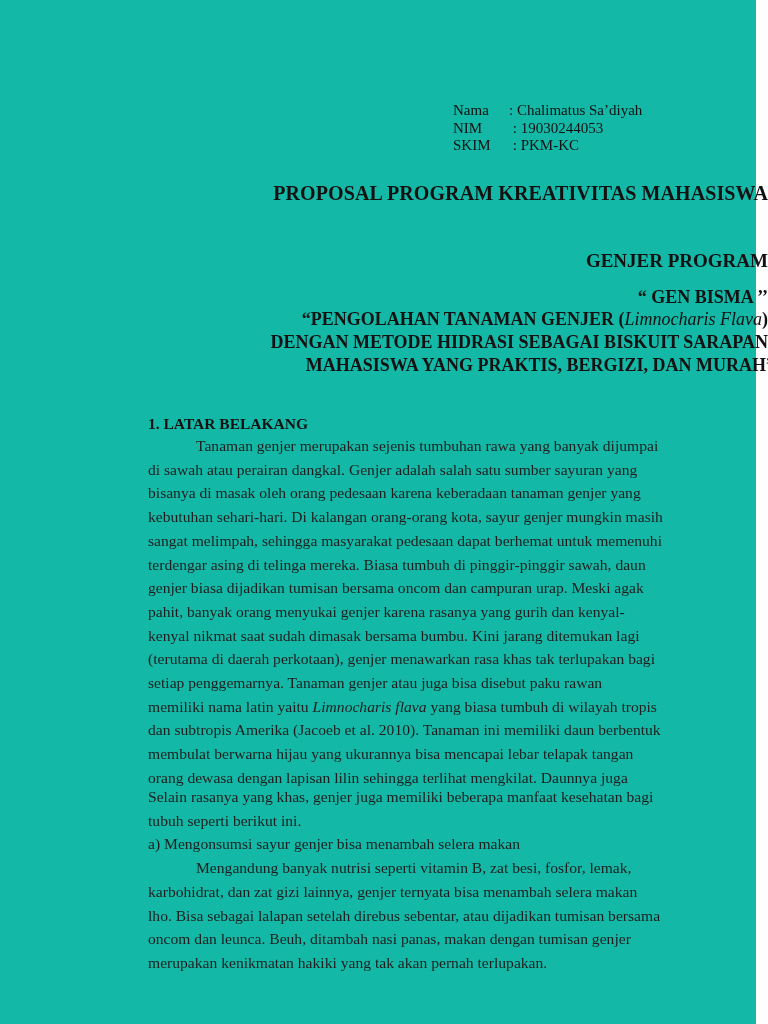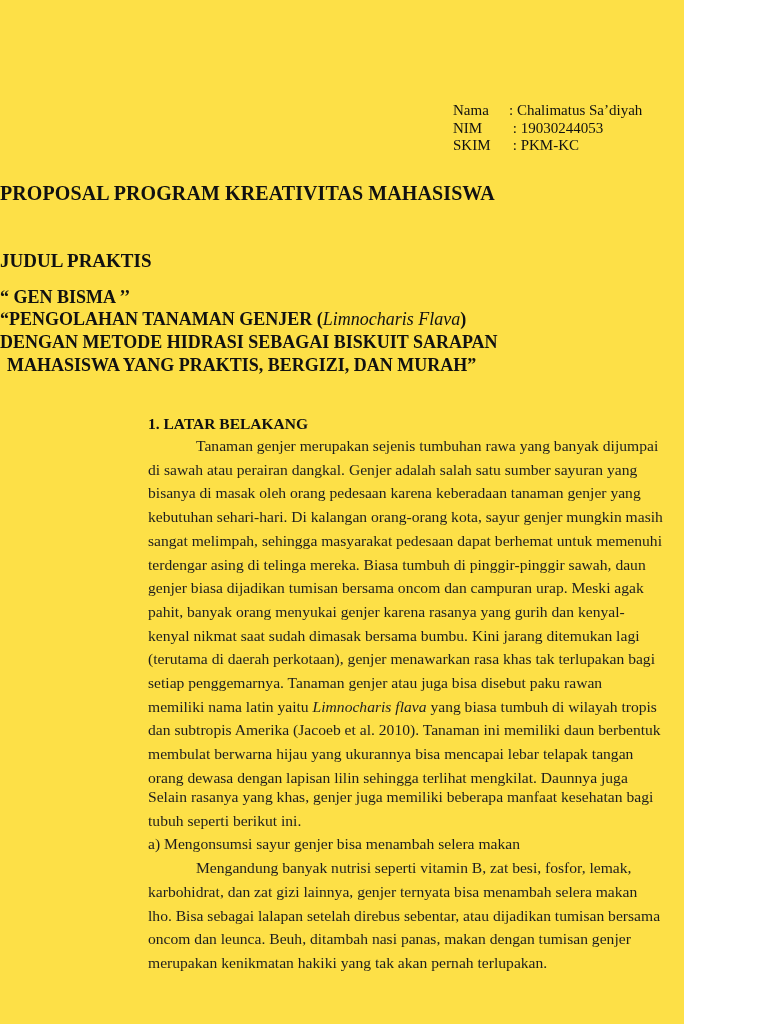--- a/index.html
+++ b/index.html
@@ -1,24 +1,24 @@
 <!DOCTYPE html>
 <html><head>
 <meta charset="utf-8">
 <style>
   html, body { margin: 0; padding: 0; background: #ffffff; }
   body { width: 768px; height: 1024px; position: relative; overflow: hidden;
          font-family: "Liberation Serif", "DejaVu Serif", serif; color: #1a1a1a; }
-  .page { position: absolute; left: 0; top: 0; width: 684px; height: 1024px; background: #fde047; }
+  .page { position: absolute; left: 0; top: 0; width: 756px; height: 1024px; background: #14b8a6; }
 
   .meta { position: absolute; left: 453px; top: 102px; font-size: 15px; line-height: 17.5px; color: #111; }
   .meta-row { display: flex; white-space: pre; }
   .meta-label { width: 56px; }
 
-  .title { position: absolute; left: 0; width: 768px; text-align: left; font-weight: bold; color: #111; }
+  .title { position: absolute; left: 0; width: 768px; text-align: right; font-weight: bold; color: #111; }
   .t-proposal { top: 182px; font-size: 20px; letter-spacing: 0.1px; }
   .t-judul { top: 250px; font-size: 19px; }
   .t-gen { top: 287px; font-size: 18px; }
   .t-line { font-size: 18px; }
   .t-l1 { top: 309px; }
   .t-l2 { top: 332px; }
   .t-l3 { top: 355px; padding-left: 7px; }
   .t-line i { font-weight: normal; }
 
   .body { position: absolute; left: 148px; width: 484px; font-size: 15.6px; line-height: 23.7px; color: #1e1e1e; }
@@ -43,21 +43,21 @@
       <span class="meta-label">NIM</span>
       <span> : 19030244053</span>
     </div>
     <div class="meta-row">
       <span class="meta-label">SKIM</span>
       <span> : PKM-KC</span>
     </div>
   </div>
 
   <div class="title t-proposal">PROPOSAL PROGRAM KREATIVITAS MAHASISWA</div>
-  <div class="title t-judul">JUDUL PRAKTIS</div>
+  <div class="title t-judul">GENJER PROGRAM</div>
   <div class="title t-gen">“ GEN BISMA ’’</div>
   <div class="title t-line t-l1"><span>“PENGOLAHAN TANAMAN GENJER (</span><i>Limnocharis Flava</i><span>)</span></div>
   <div class="title t-line t-l2">DENGAN METODE HIDRASI SEBAGAI BISKUIT SARAPAN</div>
   <div class="title t-line t-l3">MAHASISWA YANG PRAKTIS, BERGIZI, DAN MURAH”</div>
 
   <div class="heading">1. LATAR BELAKANG</div>
 
   <div class="body p1">
     <span class="line indent">Tanaman genjer merupakan  sejenis tumbuhan rawa yang banyak dijumpai</span>
     <span class="line">di sawah atau perairan dangkal. Genjer adalah salah satu sumber sayuran yang</span>

